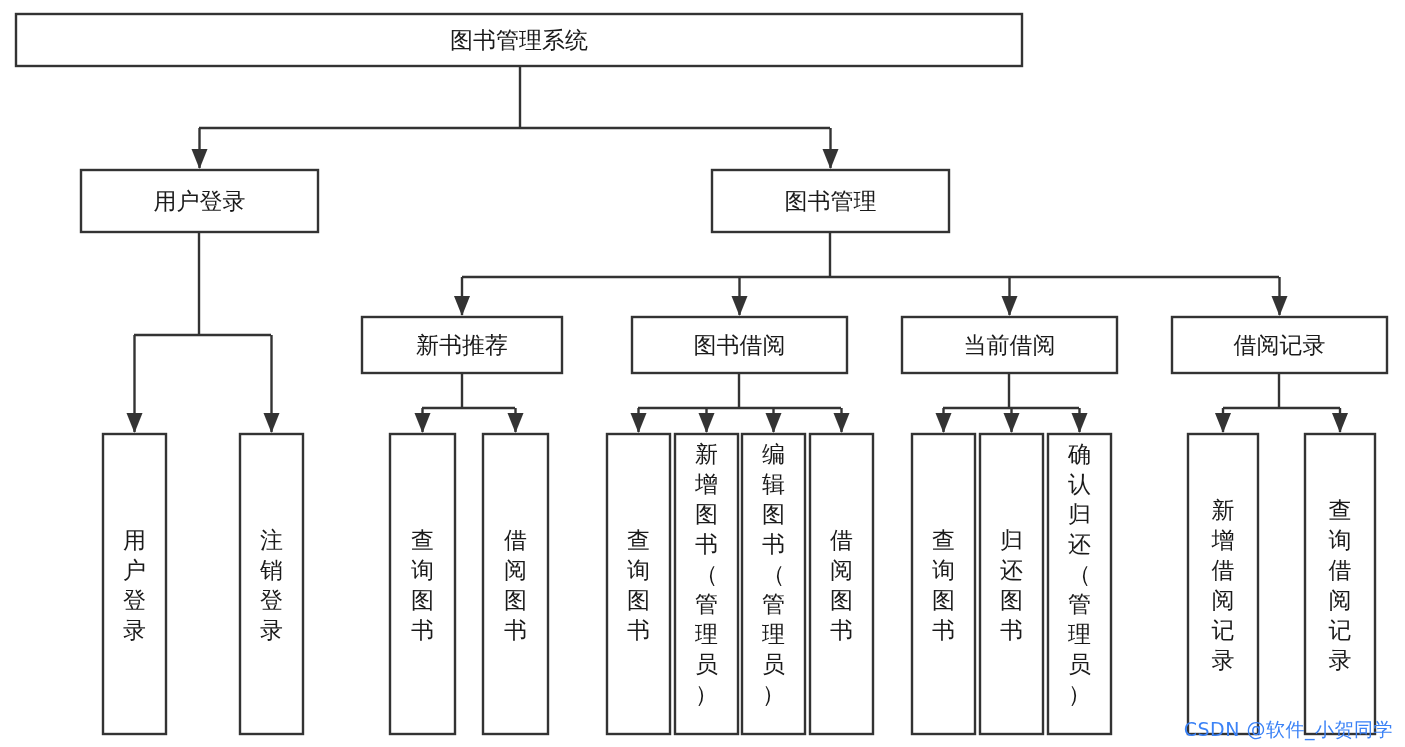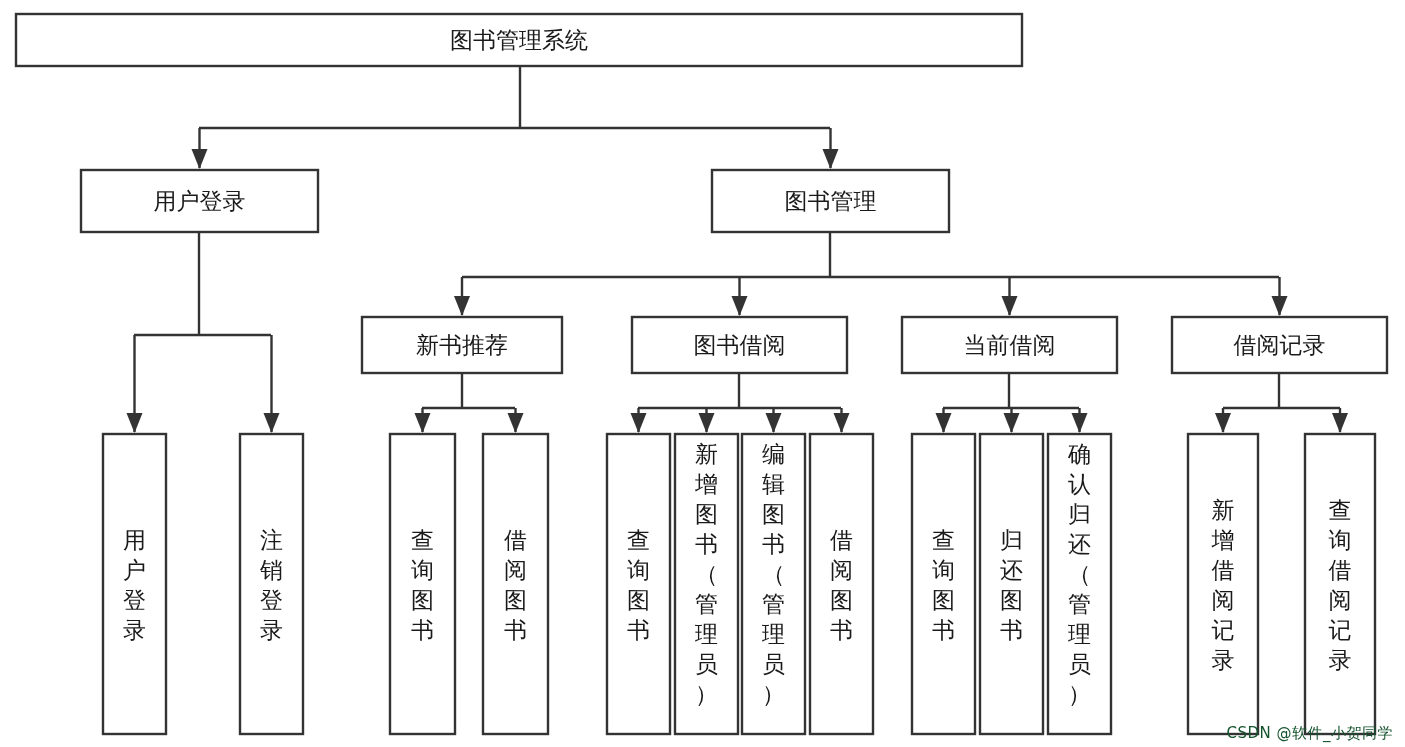--- a/index.html
+++ b/index.html
@@ -53,22 +53,22 @@
   .node-label-v {
     fill: #1a1a1a;
     font-family: "DejaVu Sans", "Liberation Sans", sans-serif;
     font-size: 23px;
     text-anchor: middle;
   }
   .watermark-text {
     position: absolute;
     right: 12px;
     bottom: 4px;
-    color: #14532d;
-    font-size: 15px;
+    color: #3b82f6;
+    font-size: 19px;
     font-family: "DejaVu Sans", "Liberation Sans", sans-serif;
     white-space: nowrap;
     letter-spacing: 0.5px;
     user-select: none;
   }
 </style>
 </head>
 <body>
 
 <div id="diagram-root">

